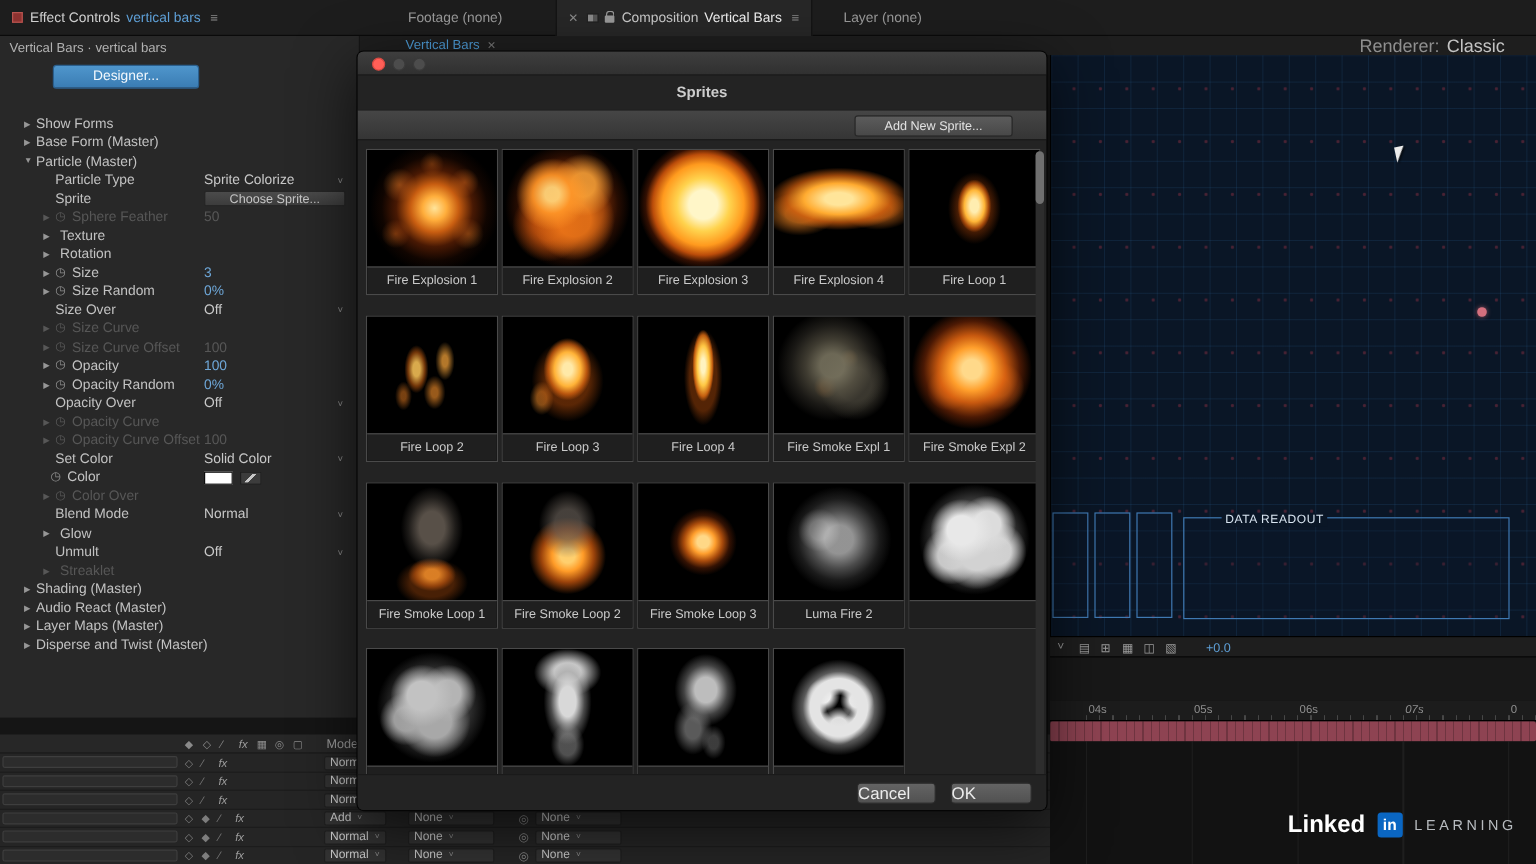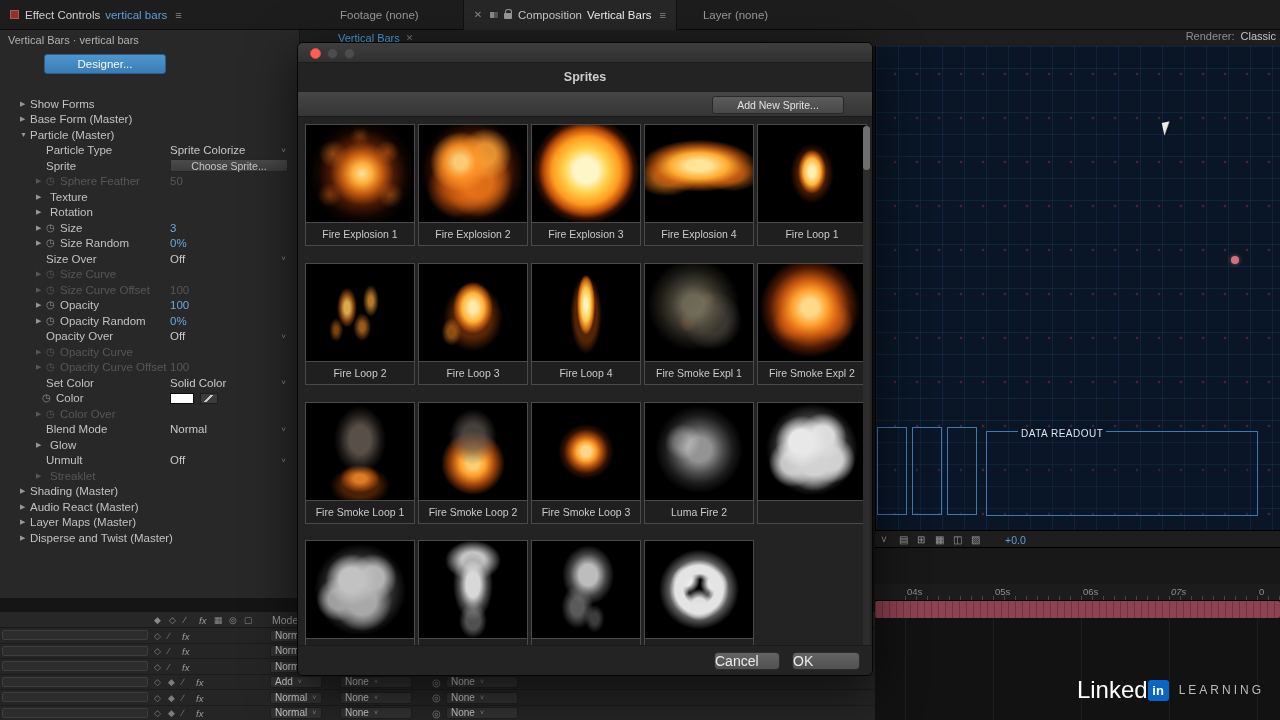--- a/index.html
+++ b/index.html
@@ -19,21 +19,21 @@
   .thumb-icon{width:10px;height:8px;background:linear-gradient(90deg,#8a8a8a 50%,#555 50%);border:1px solid #222;margin-right:5px;flex:none}
   .lock{width:8px;height:6px;background:#999;border-radius:1px;position:relative;margin:2px 6px 0 0;flex:none}
   .lock::before{content:"";position:absolute;top:-4px;left:1px;width:5px;height:4px;border:1px solid #999;border-bottom:none;border-radius:3px 3px 0 0}
   .comp-prefix{color:#c9c9c9;margin-right:5px}
   .comp-name{color:#f0f0f0;margin-right:8px}
 
   
   .viewer-strip{position:absolute;left:300px;top:30px;width:980px;height:16px;background:#1e1e1e;display:flex;align-items:center}
   .viewer-tab{position:absolute;left:38px;top:0;height:16px;display:flex;align-items:center;font-size:11px;color:#4e9dd8}
   .viewer-tab .close-x{color:#777;font-size:9px;margin-left:6px}
-  .renderer{position:absolute;right:4px;top:0;height:16px;display:flex;align-items:flex-start;font-size:11px}
+  .renderer{position:absolute;right:26px;top:0;height:16px;display:flex;align-items:center;font-size:15px}
   .renderer .rlabel{color:#8f8f8f;margin-right:6px}
   .renderer .rvalue{color:#c4c4c4}
 
   
   .left-panel{position:absolute;left:0;top:30px;width:300px;height:568px;background:#282828;border-right:1px solid #161616}
   .lp-sub{position:absolute;left:8px;top:4px;font-size:11px;color:#b2b2b2}
   .designer-btn{position:absolute;left:44px;top:24px;width:122px;height:20px;background:linear-gradient(#4f96cc,#3a7cb3);border:1px solid #2b5f8d;border-radius:3px;color:#f2f8fd;font-size:11.5px;text-align:center;line-height:18px}
   .props{position:absolute;left:0;top:66px;width:300px}
   .prow{position:relative;height:15.5px;display:flex;align-items:center;font-size:11.5px;color:#c2c2c2}
   .prow.lv1{padding-left:20px}
@@ -81,22 +81,22 @@
   .zoom-offset{position:absolute;left:130px;top:3px;font-size:10.5px;color:#5e9fd6}
   .mid-strip{position:absolute;left:875px;top:548px;width:405px;height:36px;background:#181818}
   .ruler{position:absolute;left:875px;top:584px;width:405px;height:17px;background:#1c1c1c;border-bottom:1px solid #000}
   .ruler::after{content:"";position:absolute;left:30px;right:0;bottom:0;height:4px;background:repeating-linear-gradient(90deg,#474747 0 1px,transparent 1px 11px)}
   .rtick{position:absolute;top:2px;font-size:9.5px;color:#8f8f8f}
   .workarea{position:absolute;left:875px;top:601px;width:405px;height:17px;background:#8e4352;border-radius:2px;background-image:repeating-linear-gradient(90deg,rgba(0,0,0,.22) 0 1px,transparent 1px 7px)}
   .tl-right{position:absolute;left:875px;top:618px;width:405px;height:102px;background:#121212;background-image:repeating-linear-gradient(90deg,rgba(255,255,255,.05) 0 1px,transparent 1px 88px);background-position:30px 0}
 
   
   .brand{position:absolute;right:16px;top:676px;display:flex;align-items:center;z-index:5}
-  .brand .linked{font-size:24px;font-weight:normal;color:#fff}
-  .brand .in-badge{width:21px;height:21px;margin-left:0;background:#0a66c2;border-radius:3px;color:#fff;font-size:13px;font-weight:bold;text-align:center;line-height:21px}
+  .brand .linked{font-size:20px;font-weight:bold;color:#fff}
+  .brand .in-badge{width:21px;height:21px;margin-left:10px;background:#0a66c2;border-radius:3px;color:#fff;font-size:13px;font-weight:bold;text-align:center;line-height:21px}
   .brand .learning{margin-left:10px;font-size:12px;color:#b8bcc0;letter-spacing:3px}
 
   
   .dialog{position:absolute;left:297px;top:42px;width:576px;height:634px;background:#232323;border:1px solid #050505;border-radius:6px;box-shadow:0 14px 50px rgba(0,0,0,.65);z-index:30;overflow:hidden}
   .dlg-titlebar{position:absolute;left:0;top:0;width:100%;height:20px;background:linear-gradient(#3e3e3e,#303030);border-bottom:1px solid #1c1c1c}
   .tl-dot{position:absolute;top:4.5px;width:11px;height:11px;border-radius:50%}
   .tl-red{left:12px;background:#ff5f57;border:1px solid #d84942}
   .tl-gray1{left:29px;background:#4c4c4c;border:1px solid #3a3a3a}
   .tl-gray2{left:46px;background:#4c4c4c;border:1px solid #3a3a3a}
   .dlg-title{position:absolute;left:0;top:20px;width:100%;height:28px;text-align:center;font-size:12.5px;font-weight:bold;color:#cdcdcd;line-height:28px}

